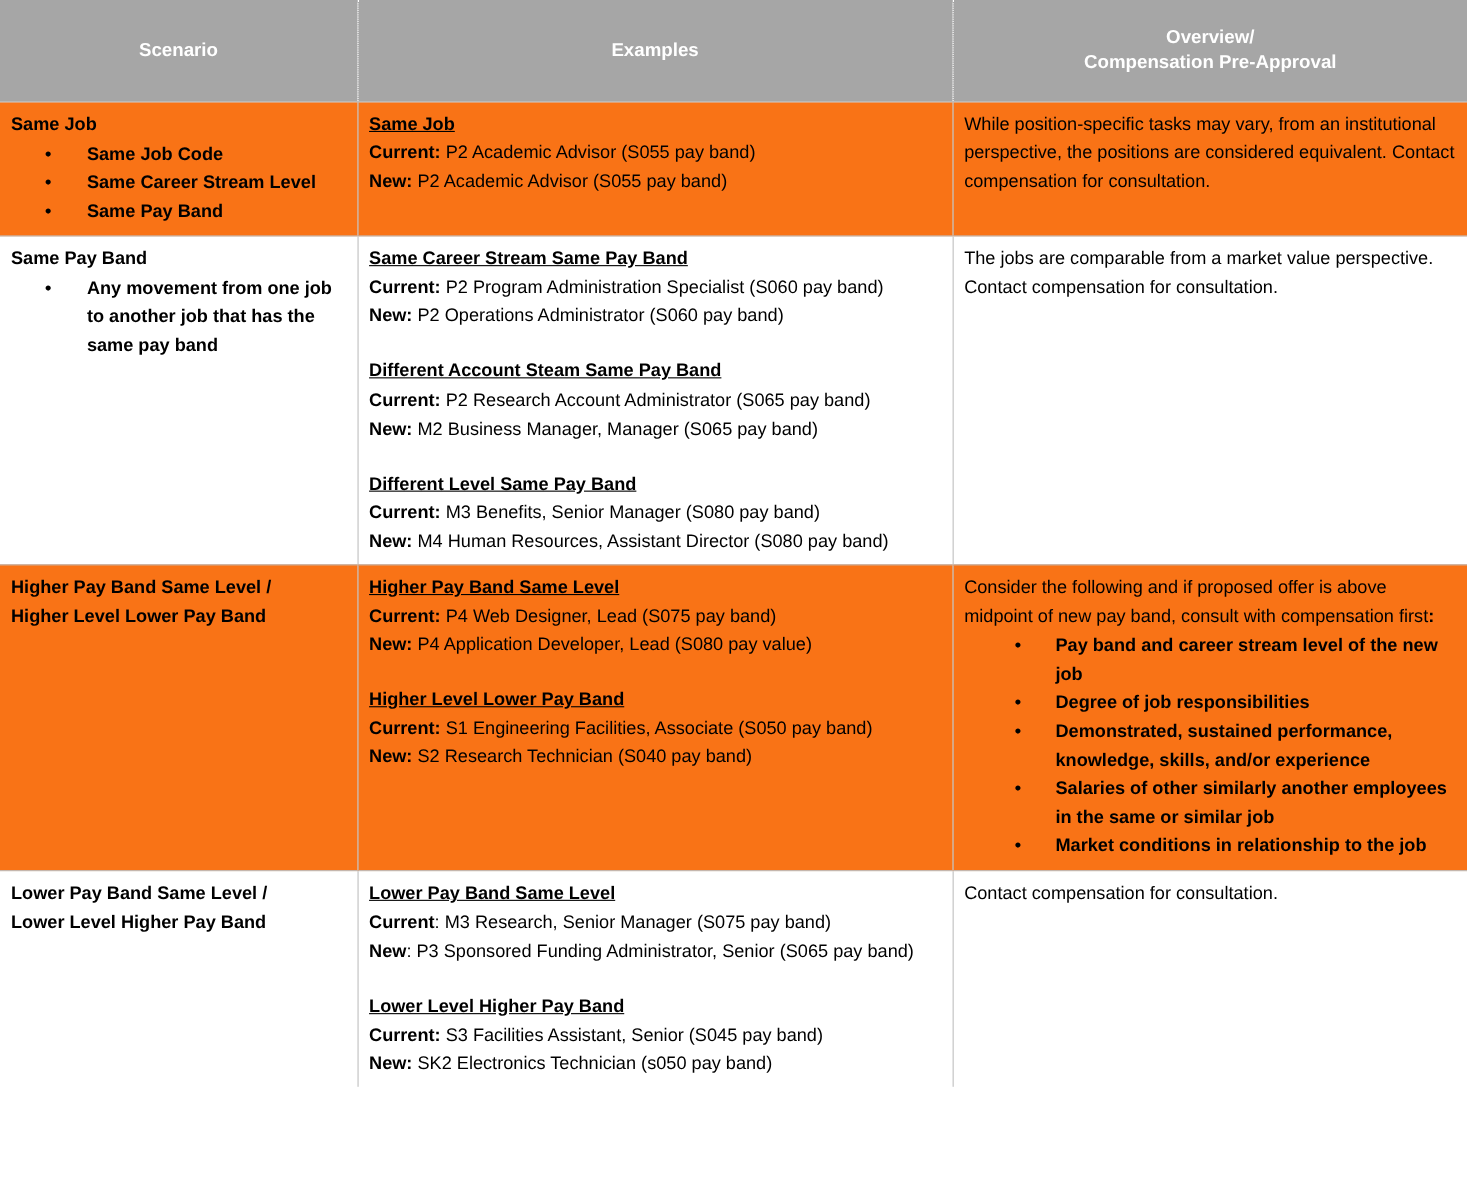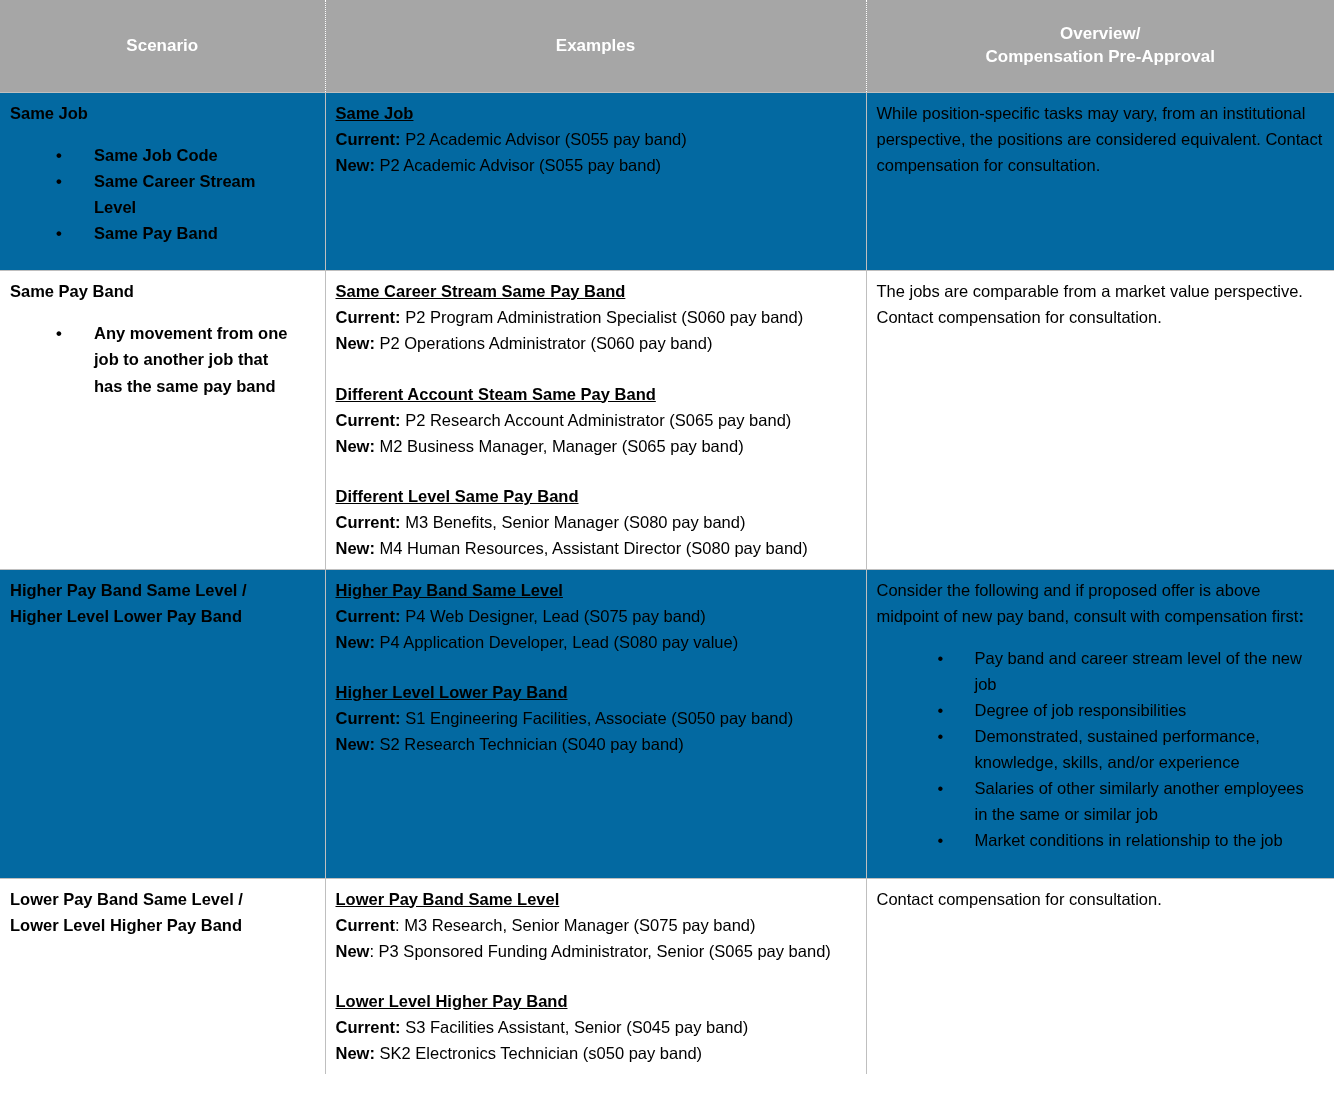--- a/index.html
+++ b/index.html
@@ -41,21 +41,21 @@
 
   tbody td {
     vertical-align: top;
     padding: 7px 10px 8px 10px;
     border-top: 1px solid #bfbfbf;
     border-right: 1px solid #bfbfbf;
     font-size: 16.5px;
     line-height: 1.58;
   }
   tbody td.col-overview { border-right: none; }
-  tbody tr.shade td { background: #0369a1; }
+  tbody tr.shade td { background: #f97316; }
   tbody tr.plain td { background: #ffffff; }
 
   .cell-title {
     font-weight: bold;
     margin: 0;
   }
   .ul-title {
     font-weight: bold;
     text-decoration: underline;
     margin: 0;
@@ -63,38 +63,39 @@
   .kv { margin: 0; }
   .kv .k { font-weight: bold; }
   .lead { margin: 0; }
   .lead .bold-colon { font-weight: bold; }
 
   .blk { margin: 0 0 24px 0; }
   .blk.last { margin-bottom: 0; }
 
   ul.bullets {
     list-style: none;
-    margin: 16px;
+    margin: 1px;
     padding: 0;
   }
   ul.bullets > li {
     position: relative;
     padding-left: 68px;
     margin: 0;
   }
   ul.bullets > li::before {
     content: "\2022";
     position: absolute;
     left: 30px;
     top: 0;
   }
   ul.bullets.bold > li { font-weight: bold; }
 
   ul.bullets.ov > li {
     padding-left: 82px;
+    font-weight: bold;
   }
   ul.bullets.ov > li::before {
     left: 45px;
   }
 </style>
 </head>
 <body>
 
 <table class="matrix">
   <colgroup>

